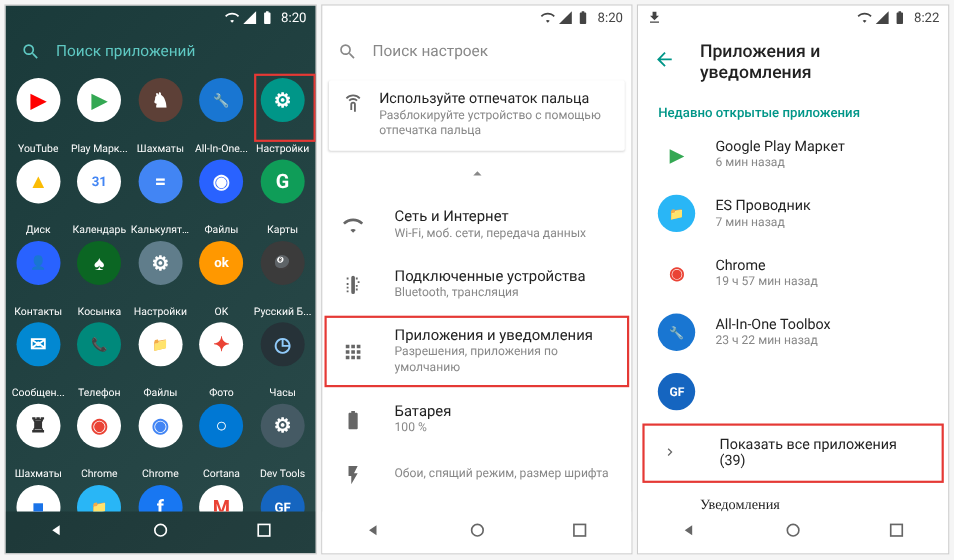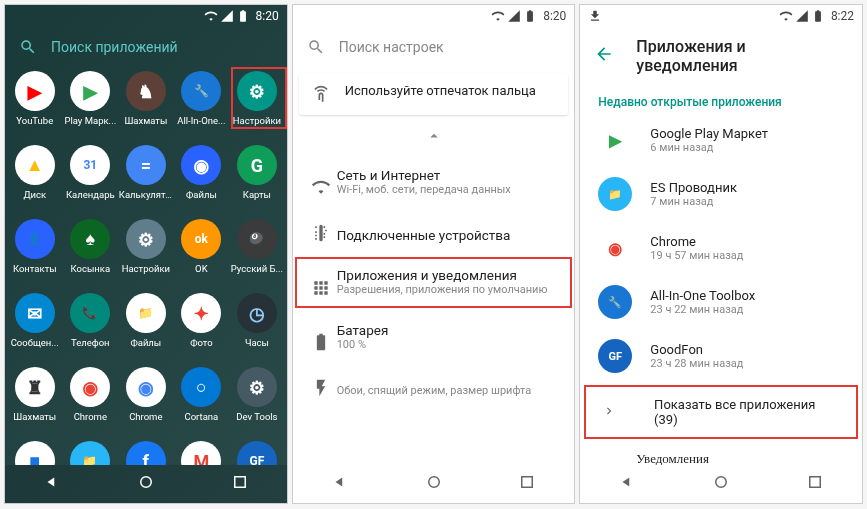--- a/index.html
+++ b/index.html
@@ -15,40 +15,40 @@
 
   
   .searchbar { height: 40px; display: flex; align-items: center; padding: 0 14px; gap: 14px; color: #888; font-size: 14px; }
   .phone.dark .searchbar { color: #5fc9c3; align-items: center; }
   .searchbar svg { width: 18px; height: 18px; fill: currentColor; }
 
   
   .appgrid { flex: 1; display: grid; grid-template-columns: repeat(5, 1fr); grid-auto-rows: 74px; padding: 4px 2px; gap: 0; overflow: hidden; }
   .appcell { display: flex; flex-direction: column; align-items: center; justify-content: flex-start; gap: 4px; position: relative; }
   .appicon { width: 40px; height: 40px; border-radius: 50%; display: flex; align-items: center; justify-content: center; font-size: 18px; color: #fff; }
-  .applabel { font-size: 9.5px; color: #fff; text-align: right; white-space: nowrap; overflow: hidden; text-overflow: ellipsis; max-width: 54px; }
+  .applabel { font-size: 9.5px; color: #fff; text-align: right; white-space: nowrap; overflow: hidden; text-overflow: ellipsis; max-width: 54px; margin-top: 15px; }
   .highlight-box { position: absolute; border: 2px solid #e53935; pointer-events: none; }
 
   
   .navbar { height: 38px; display: flex; justify-content: space-around; align-items: center; background: rgba(0,0,0,0.15); }
   .phone.light .navbar { background: #fff; color: #666; }
   .phone.dark .navbar { color: #fff; }
   .navbar svg { width: 18px; height: 18px; fill: currentColor; }
   .navbtn { cursor: pointer; }
 
   
   .settings-content { flex: 1; overflow: hidden; }
   .fingerprint-card { background: #fff; margin: 6px; padding: 10px 12px; display: flex; gap: 14px; align-items: flex-start; border-radius: 2px; box-shadow: 0 1px 2px rgba(0,0,0,0.15); }
   .fingerprint-card .icon { width: 20px; height: 20px; color: #666; flex-shrink: 0; margin-top: 2px; }
   .fingerprint-card .txt-title { font-size: 13px; color: #222; }
   .fingerprint-card .txt-sub { font-size: 11px; color: #888; line-height: 1.3; }
   .collapse-row { text-align: center; padding: 6px; color: #888; cursor: pointer; }
   .collapse-row svg { width: 18px; height: 18px; fill: currentColor; }
 
-  .setting-item { display: flex; gap: 6px; padding: 12px 18px; align-items: flex-end; position: relative; }
+  .setting-item { display: flex; gap: 28px; padding: 12px 18px; align-items: center; position: relative; }
   .setting-item .icon { width: 20px; height: 20px; color: #666; flex-shrink: 0; margin-top: 2px; }
   .setting-item .icon svg { width: 20px; height: 20px; fill: currentColor; }
   .setting-item .txt-title { font-size: 13.5px; color: #222; }
   .setting-item .txt-sub { font-size: 11px; color: #888; line-height: 1.3; }
   .setting-item.highlighted { outline: 2px solid #e53935; outline-offset: -4px; }
 
   
   .topbar-apps { display: flex; align-items: center; padding: 10px 14px; gap: 22px; }
   .topbar-apps .back { color: #009688; cursor: pointer; }
   .topbar-apps .back svg { width: 20px; height: 20px; fill: currentColor; }
@@ -264,20 +264,21 @@
     <span>Поиск настроек</span>
   </div>
 
   <div class="settings-content">
     <div class="fingerprint-card">
       <span class="icon"><svg viewBox="0 0 24 24" fill="#666">
             <path d="M12 1a11 11 0 00-8 3.5l1.4 1.4A9 9 0 0112 3a9 9 0 016.6 2.9L20 4.5A11 11 0 0012 1zm0 4a7 7 0 00-5 2l1.4 1.4A5 5 0 0112 7a5 5 0 013.6 1.4L17 7a7 7 0 00-5-2zm0 4a3 3 0 00-3 3v6h2v-6a1 1 0 012 0v8h2v-8a3 3 0 00-3-3z"></path>
           </svg></span>
       <div>
         <div class="txt-title">Используйте отпечаток пальца</div>
+        <div class="txt-sub">Разблокируйте устройство с помощью отпечатка пальца</div>
       </div>
     </div>
     <div class="collapse-row">
       <svg viewBox="0 0 24 24">
           <path d="M7 14l5-5 5 5z"></path>
         </svg>
     </div>
     <div id="settings-items">
         <div class="setting-item">
           <span class="icon"><svg viewBox="0 0 24 24">
@@ -287,20 +288,21 @@
             <div class="txt-title">Сеть и Интернет</div>
     <div class="txt-sub">Wi-Fi, моб. сети, передача данных</div>
           </div>
         </div>
         <div class="setting-item">
           <span class="icon"><svg viewBox="0 0 24 24">
               <path d="M17 6h-2V4h2m-2 14h2v-2h-2M7 6H5V4h2M5 20h2v-2H5m12-8h2v-2h-2m-2 6h2v-2h-2M7 12H5v-2h2m-2 6h2v-2H5m7-12a2 2 0 00-2 2v16a2 2 0 002 2 2 2 0 002-2V4a2 2 0 00-2-2z"></path>
             </svg></span>
     <div>
             <div class="txt-title">Подключенные устройства</div>
+    <div class="txt-sub">Bluetooth, трансляция</div>
           </div>
         </div>
         <div class="setting-item highlighted">
           <span class="icon"><svg viewBox="0 0 24 24">
               <path d="M4 8h4V4H4v4zm6 12h4v-4h-4v4zm-6 0h4v-4H4v4zm0-6h4v-4H4v4zm6 0h4v-4h-4v4zm6-10v4h4V4h-4zm-6 4h4V4h-4v4zm6 6h4v-4h-4v4zm0 6h4v-4h-4v4z"></path>
             </svg></span>
     <div>
             <div class="txt-title">Приложения и уведомления</div>
     <div class="txt-sub">Разрешения, приложения по умолчанию</div>
           </div>
@@ -398,24 +400,20 @@
         </div>
         <div class="recent-app">
           <div class="appicon-sm" style="background:#1976d2;color:#fff;border-radius:50%;font-size:11px;font-weight:bold;">🔧</div>
   <div>
             <div class="txt-title">All-In-One Toolbox</div>
   <div class="txt-sub">23 ч 22 мин назад</div>
           </div>
         </div>
         <div class="recent-app">
           <div class="appicon-sm" style="background:#1565c0;color:#fff;border-radius:50%;font-size:11px;font-weight:bold;">GF</div>
-  <div>
-            <div class="txt-title">GoodFon</div>
-  <div class="txt-sub">23 ч 28 мин назад</div>
-          </div>
         </div>
       </div>
 
     <div class="show-all">
       <span class="chev"><svg viewBox="0 0 24 24">
             <path d="M8.6 16.6L13.2 12 8.6 7.4 10 6l6 6-6 6z"></path>
           </svg></span>
       <span class="txt">Показать все приложения (39)</span>
     </div>
 

